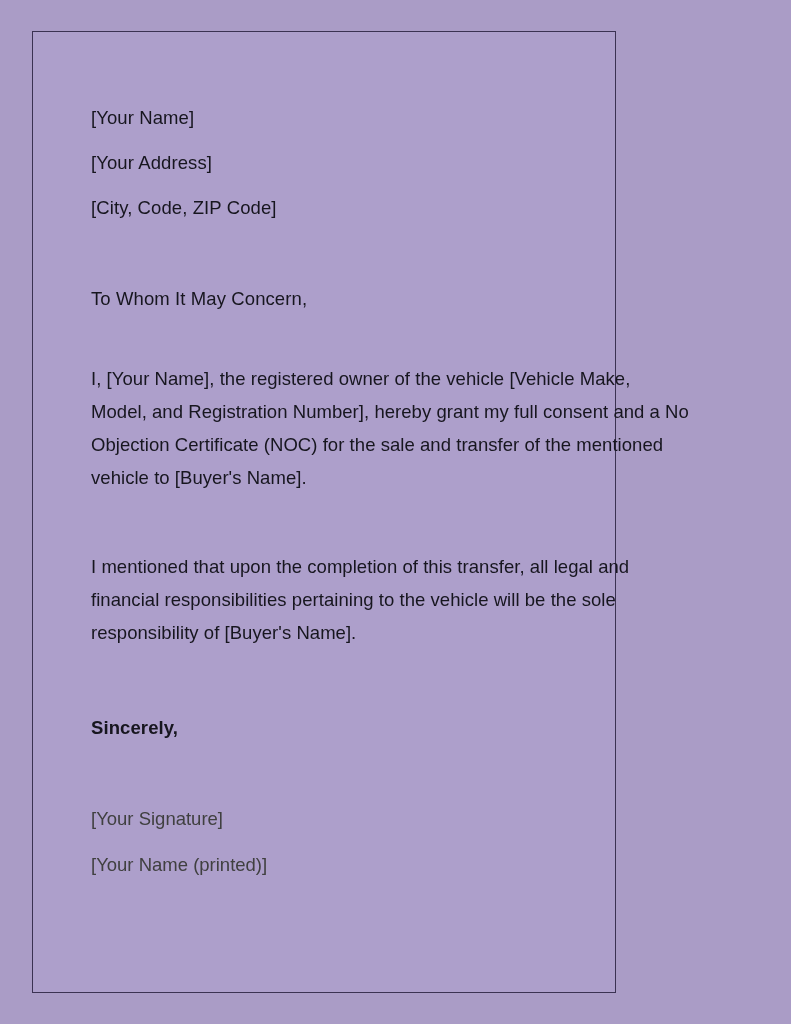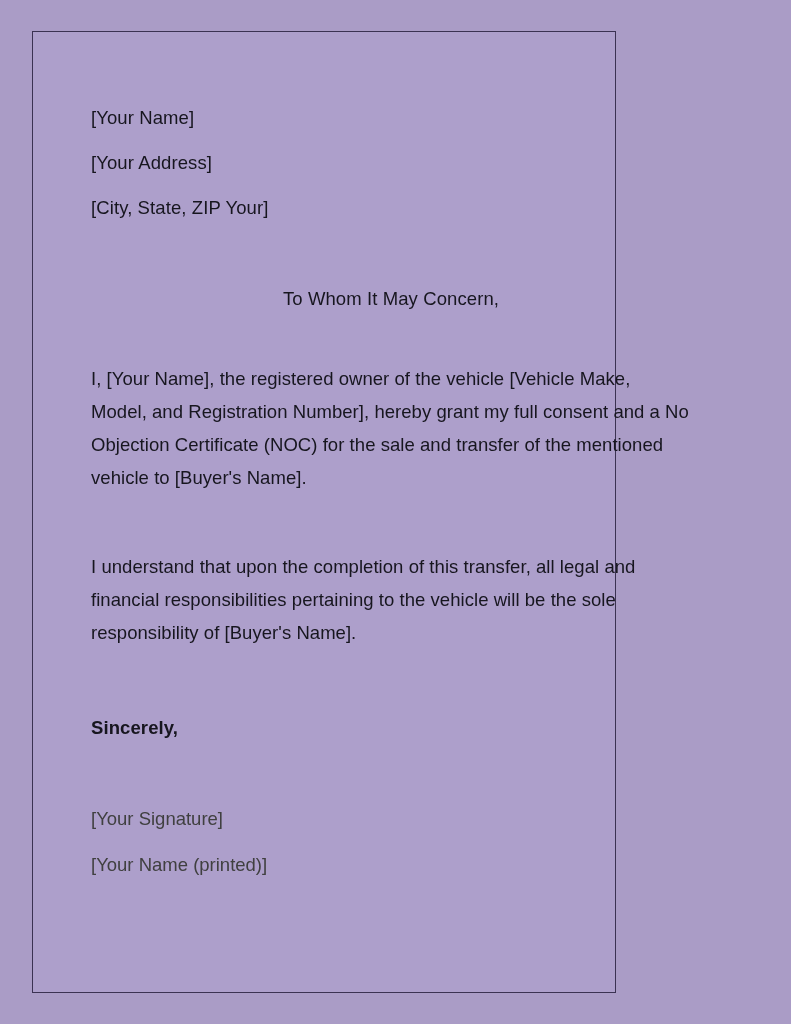--- a/index.html
+++ b/index.html
@@ -48,21 +48,20 @@
     font-size: 18.5px;
     line-height: 33px;
     letter-spacing: 0.05px;
     width: 600px;
   }
   .block-address {
     margin: 0 0 0 0;
   }
   .block-salutation {
     margin-top: 46px;
-    text-align: center;
   }
   .block-para1 {
     margin-top: 41px;
   }
   .block-para2 {
     margin-top: 56px;
   }
   .block-signoff {
     margin-top: 56px;
     font-weight: bold;
@@ -80,28 +79,28 @@
 </head>
 <body>
 
 <div class="page">
   <div class="doc-frame">
     <div class="doc-body">
 
       <div class="block-address">
         <div class="letter-line">[Your Name]</div>
         <div class="letter-line">[Your Address]</div>
-        <div class="letter-line">[City, State, ZIP Your]</div>
+        <div class="letter-line">[City, Code, ZIP Code]</div>
       </div>
 
       <div class="letter-line block-salutation">To Whom It May Concern,</div>
 
       <div class="letter-para block-para1">I, [Your Name], the registered owner of the vehicle [Vehicle Make, Model, and Registration Number], hereby grant my full consent and a No Objection Certificate (NOC) for the sale and transfer of the mentioned vehicle to [Buyer's Name].</div>
 
-      <div class="letter-para block-para2">I understand that upon the completion of this transfer, all legal and financial responsibilities pertaining to the vehicle will be the sole responsibility of [Buyer's Name].</div>
+      <div class="letter-para block-para2">I mentioned that upon the completion of this transfer, all legal and financial responsibilities pertaining to the vehicle will be the sole responsibility of [Buyer's Name].</div>
 
       <div class="letter-line block-signoff">Sincerely,</div>
 
       <div class="block-signature">
         <div class="sig-line">[Your Signature]</div>
         <div class="sig-line">[Your Name (printed)]</div>
       </div>
 
     </div>
   </div>

